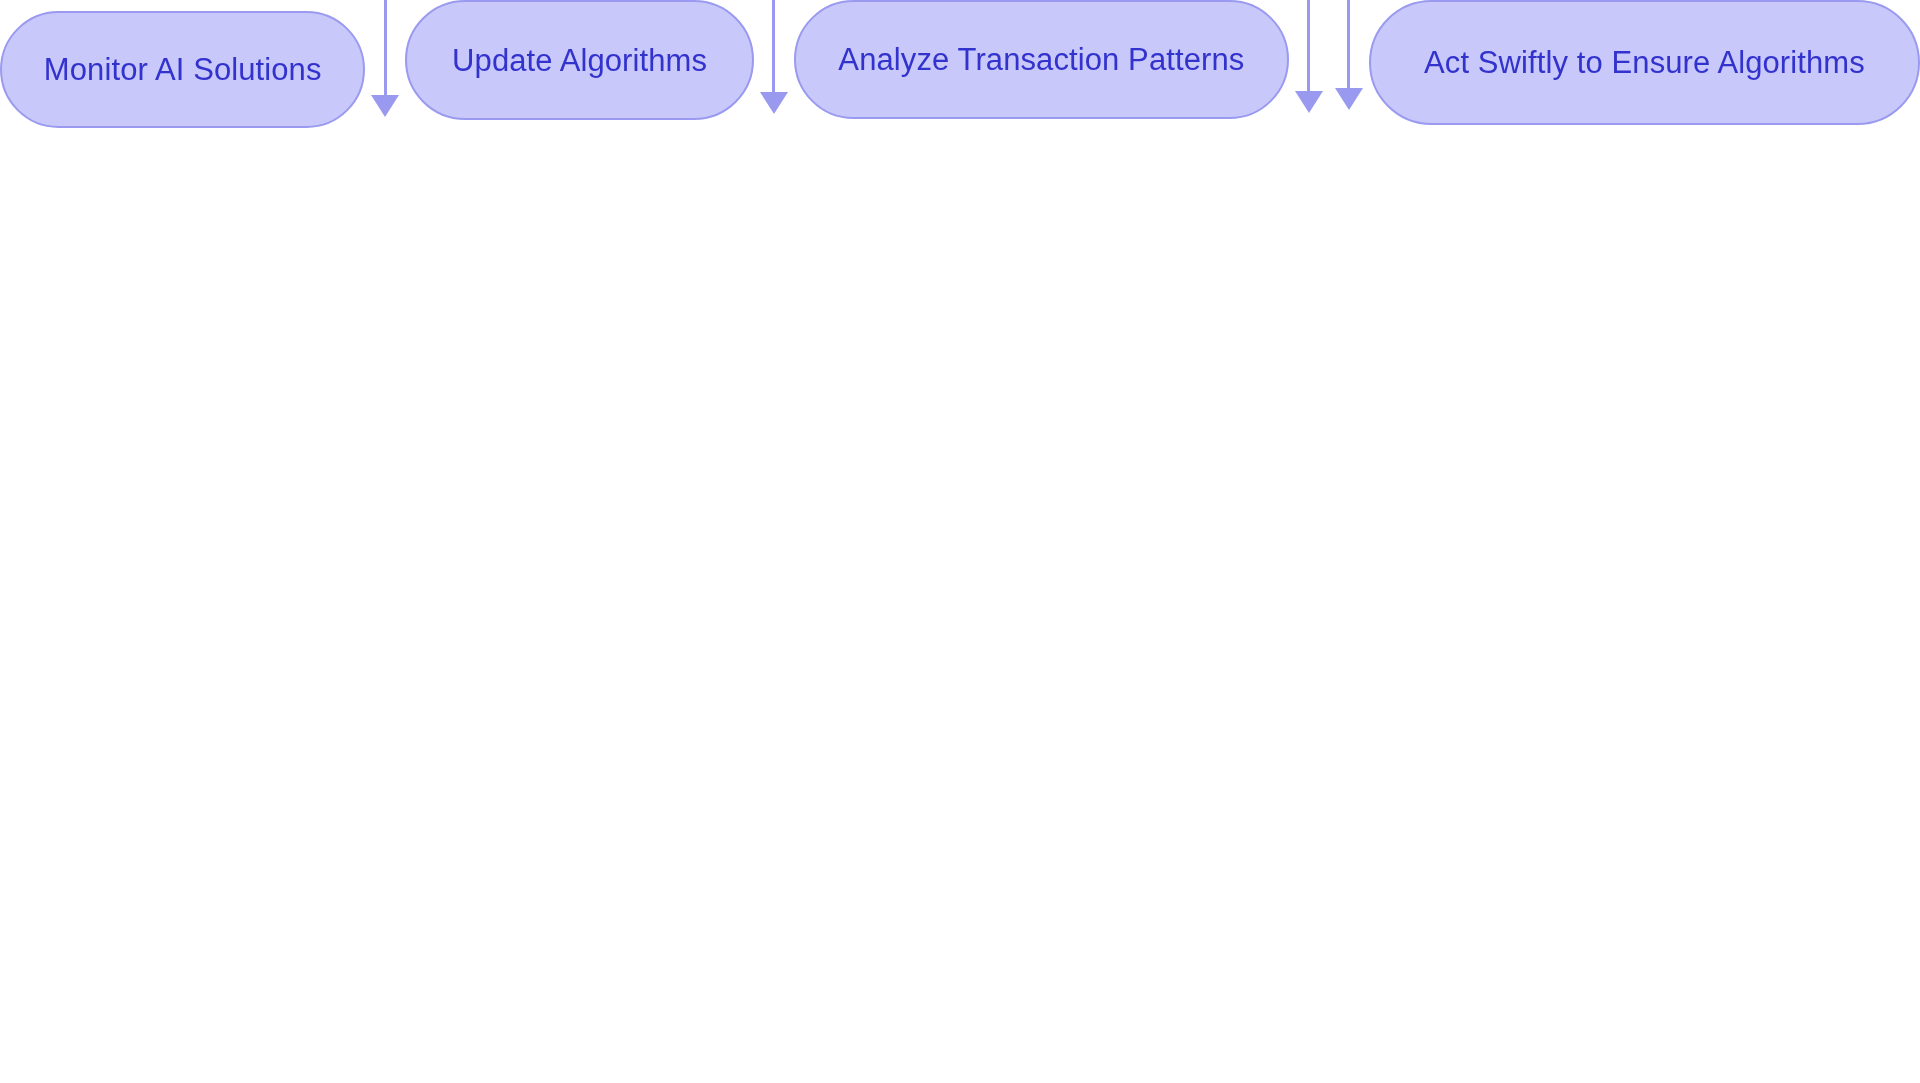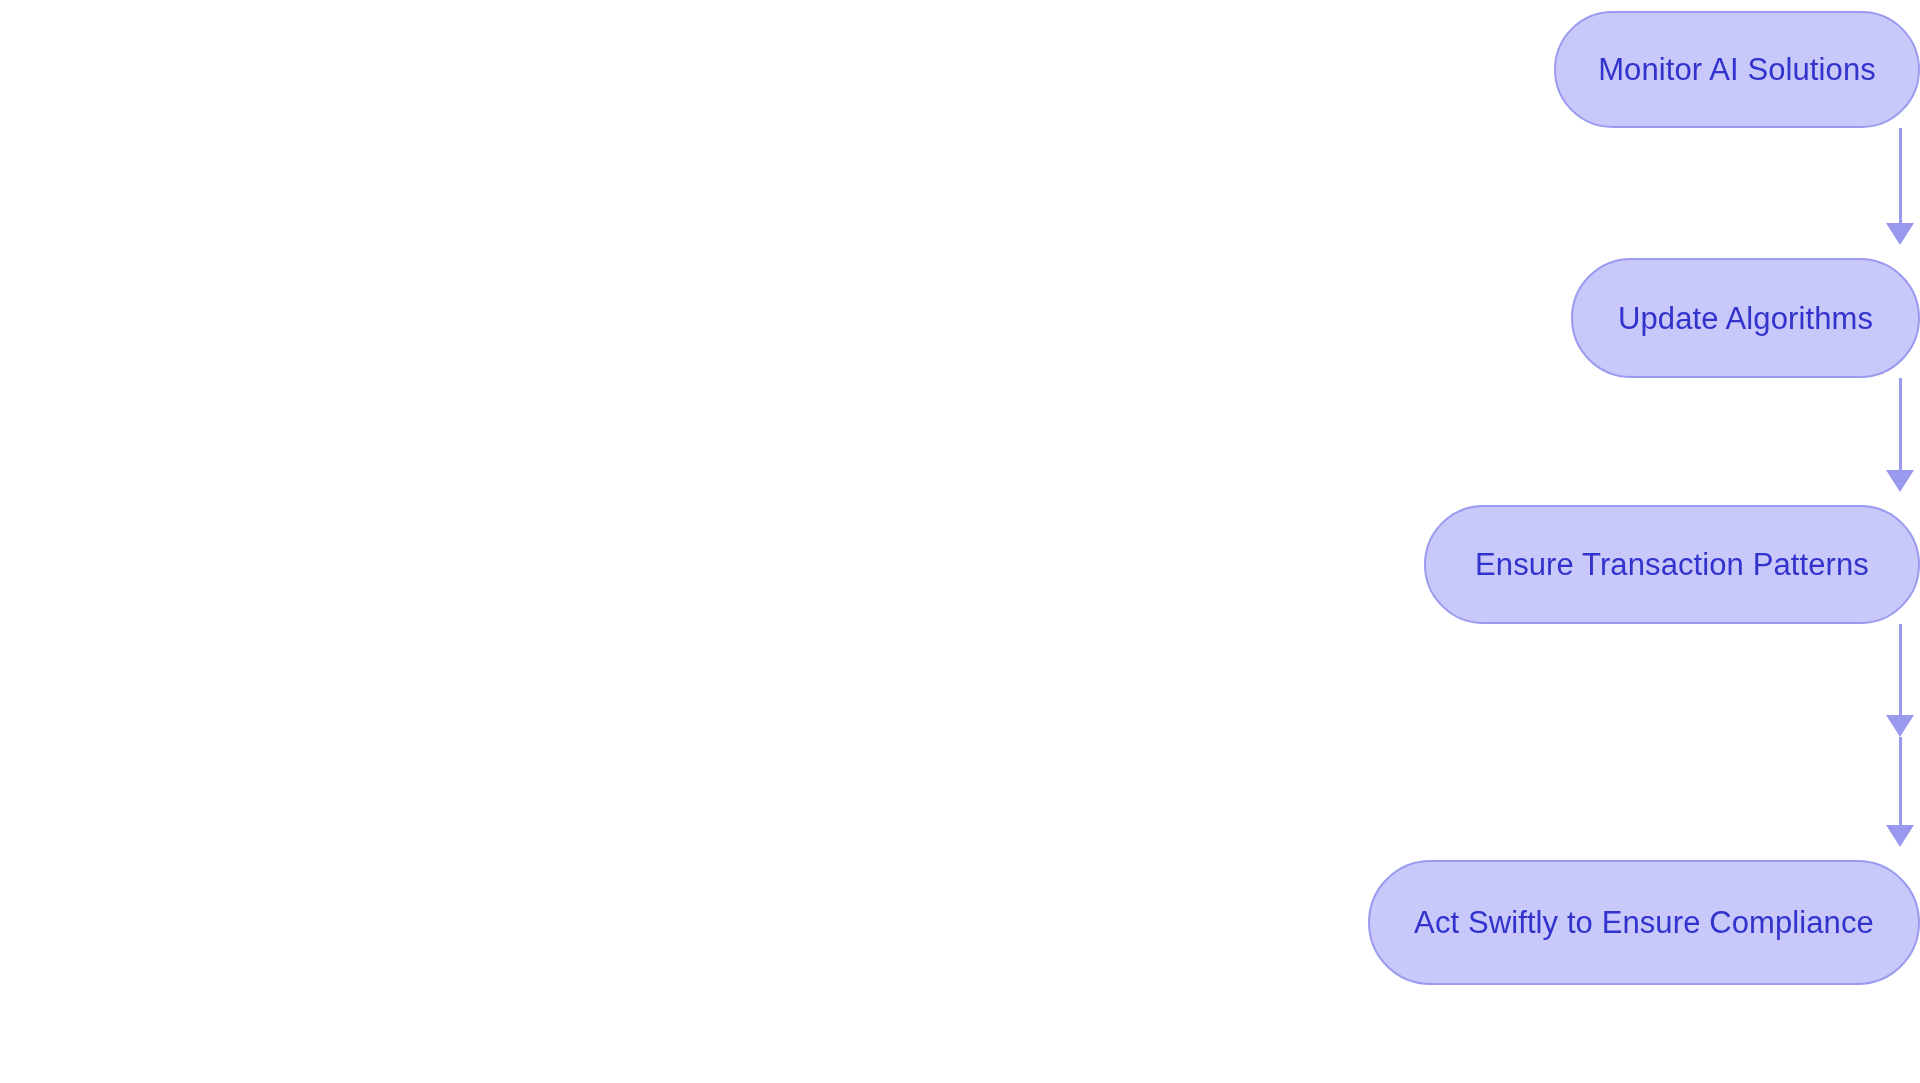--- a/index.html
+++ b/index.html
@@ -21,40 +21,39 @@
     background: #ffffff;
   }
 
   .flow-column {
     position: absolute;
     left: 0;
     top: 0;
     width: 1920px;
     height: 1083px;
     display: flex;
-    flex-direction: column;
-    align-items: flex-end;
+    flex-direction: row;
+    align-items: flex-start;
   }
 
   .node {
     box-sizing: border-box;
     display: flex;
     align-items: center;
     justify-content: center;
     background: #c8c8fa;
     border: 2px solid #9a9af0;
     border-radius: 9999px;
     color: #3232cd;
     font-family: "Liberation Sans", sans-serif;
     font-size: 31px;
     font-weight: 400;
     letter-spacing: 0.1px;
     white-space: nowrap;
     line-height: 1;
-    margin-top: 13px;
   }
 
   .node-label {
     display: block;
     padding: 0 8px;
   }
 
   
   .node-1 { width: 366px; height: 117px; margin-top: 11px; }
   .node-2 { width: 349px; height: 120px; }
@@ -108,32 +107,32 @@
     <div class="node node-2">
       <span class="node-label">Update Algorithms</span>
     </div>
 
     <div class="connector conn-2">
       <div class="conn-line"></div>
       <div class="conn-head"></div>
     </div>
 
     <div class="node node-3">
-      <span class="node-label">Ensure Transaction Patterns</span>
+      <span class="node-label">Analyze Transaction Patterns</span>
     </div>
 
     <div class="connector conn-3">
       <div class="conn-line"></div>
       <div class="conn-head"></div>
     </div>
 
 
     <div class="connector conn-4">
       <div class="conn-line"></div>
       <div class="conn-head"></div>
     </div>
 
     <div class="node node-5">
-      <span class="node-label">Act Swiftly to Ensure Compliance</span>
+      <span class="node-label">Act Swiftly to Ensure Algorithms</span>
     </div>
 
   </div>
 </div>
 
 </body></html>

